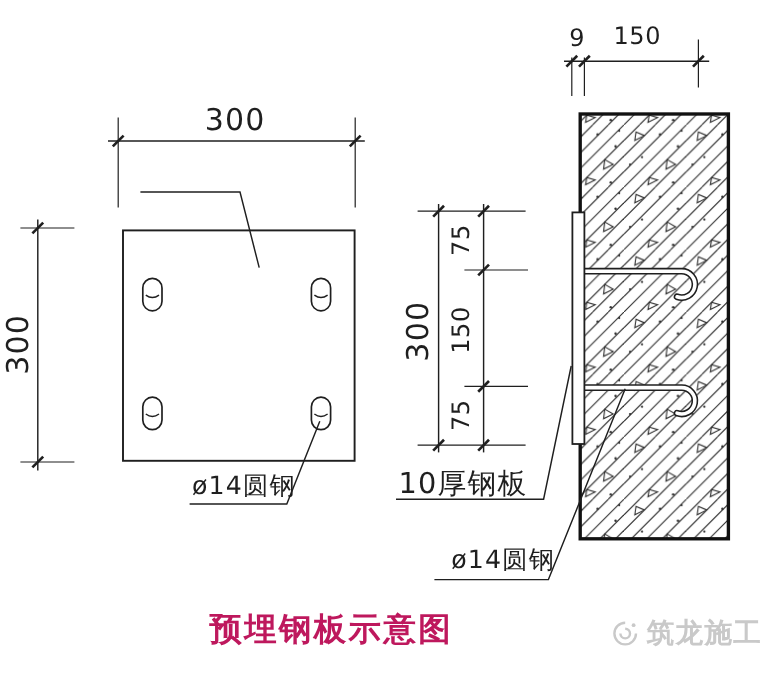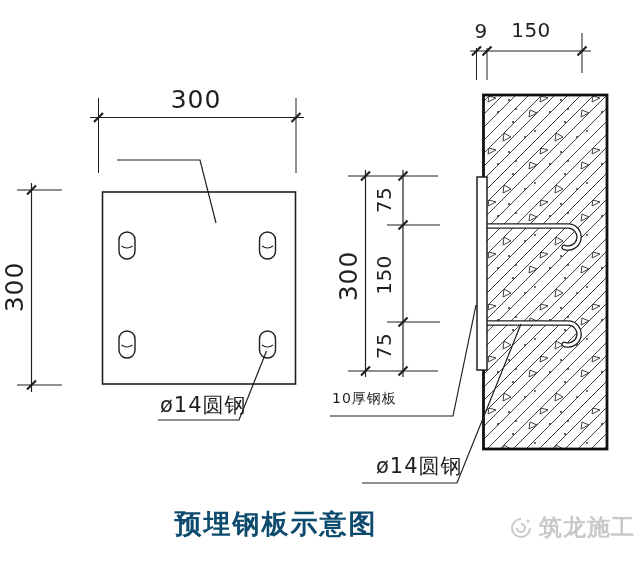--- a/index.html
+++ b/index.html
@@ -5,26 +5,26 @@
   html,body{margin:0;padding:0;background:#ffffff;}
   .canvas{
     position:relative;width:637px;height:561px;background:#ffffff;
     font-family:"DejaVu Sans","Liberation Sans",sans-serif;
     overflow:hidden;color:#1f1f1f;
   }
   .canvas svg.linework{position:absolute;left:0;top:0;}
   .lbl{position:absolute;white-space:nowrap;line-height:1;color:#1f1f1f;}
   .dim{font-size:25px;font-weight:400;letter-spacing:1px;}
   .dim-sm{font-size:20px;letter-spacing:0.5px;}
-  .cjk{font-size:14px;letter-spacing:1px;}
+  .cjk{font-size:24px;letter-spacing:1px;}
   .cjk-lg{font-size:21px;letter-spacing:1px;}
   .vlbl{display:flex;align-items:center;justify-content:center;transform:rotate(-90deg);}
   .drawing-title{
     position:absolute;left:136px;top:506px;width:280px;text-align:center;
-    font-size:27px;font-weight:700;letter-spacing:2px;color:#0c4a6e;
+    font-size:27px;font-weight:700;letter-spacing:2px;color:#be185d;
   }
   .watermark{
     position:absolute;left:508px;top:512px;display:flex;align-items:center;gap:5px;
     color:#c9c9c9;
   }
   .watermark .wm-text{font-size:23px;font-weight:700;letter-spacing:1px;color:#c9c9c9;}
 </style>
 </head>
 <body>
 

